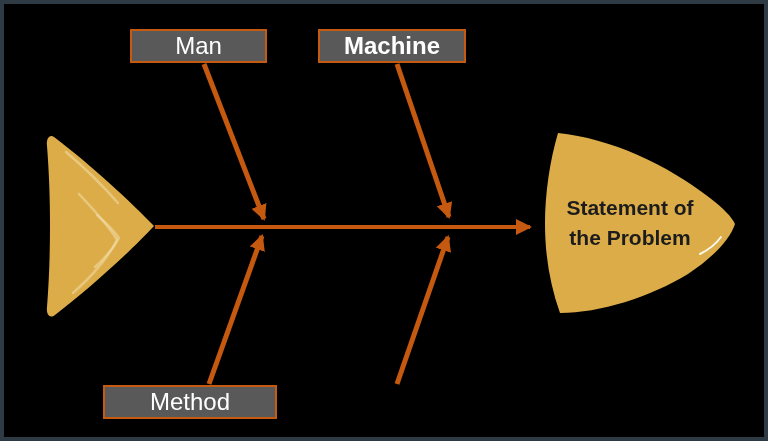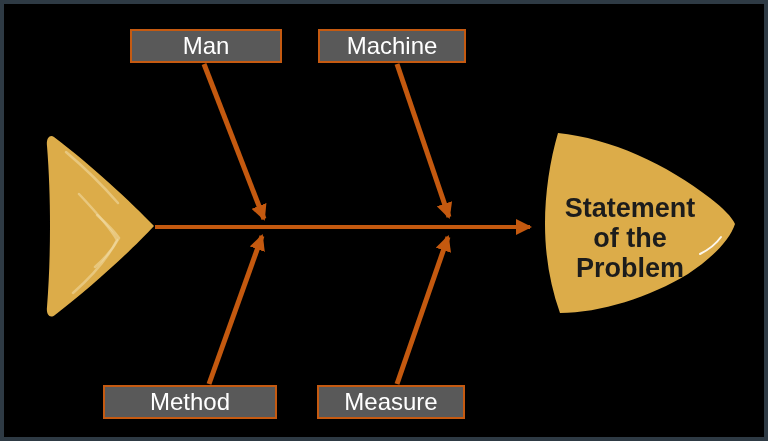--- a/index.html
+++ b/index.html
@@ -18,27 +18,27 @@
   .streak{fill:none;stroke-width:2.5;opacity:.55;stroke-linecap:round;}
   .highlight{fill:none;stroke-width:2;opacity:.9;stroke-linecap:round;}
   .label-box{
     position:absolute;box-sizing:border-box;z-index:3;
     background:var(--box-fill,#595959);
     border:2px solid var(--box-border,#c55a11);
     color:var(--box-text,#fff);
     display:flex;align-items:center;justify-content:center;
     font-size:24px;line-height:1;cursor:default;
   }
-  .box-man{left:130px;top:29px;width:152px;height:34px;}
-  .box-machine{left:318px;top:29px;width:148px;height:34px;}
+  .box-man{left:130px;top:29px;width:137px;height:34px;}
+  .box-machine{left:318px;top:29px;width:148px;height:34px;font-weight:bold;}
   .box-method{left:103px;top:385px;width:174px;height:34px;text-align:right;}
   .box-measure{left:317px;top:385px;width:148px;height:34px;}
   .head-text{
     position:absolute;left:551px;top:193px;width:158px;z-index:3;
-    text-align:center;font-weight:bold;font-size:27px;line-height:30px;
+    text-align:center;font-weight:bold;font-size:21px;line-height:30px;
     color:var(--head-text,#1c1c1c);
   }
 </style>
 </head>
 <body>
 
 <div class="stage">
 
   <svg class="canvas" width="768" height="441" viewBox="0 0 768 441">
     <defs>
@@ -65,20 +65,17 @@
 
   <div class="label-box box-man">
     <span>Man</span>
   </div>
   <div class="label-box box-machine">
     <span>Machine</span>
   </div>
   <div class="label-box box-method">
     <span>Method</span>
   </div>
-  <div class="label-box box-measure">
-    <span>Measure</span>
-  </div>
 
   <div class="head-text">Statement of the Problem</div>
 
   <div class="frame"></div>
 </div>
 
 </body></html>

